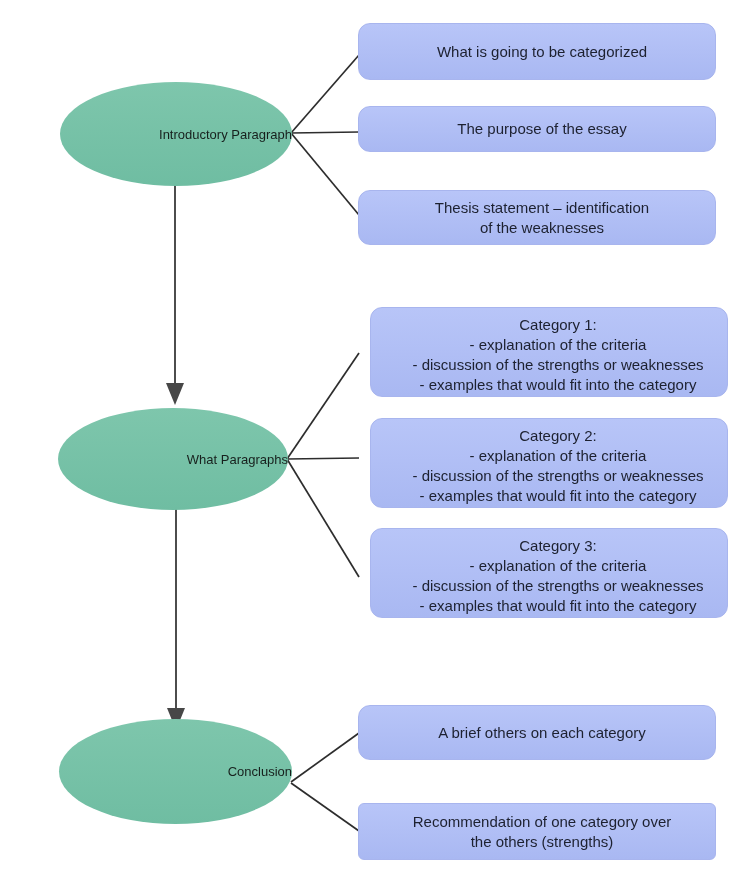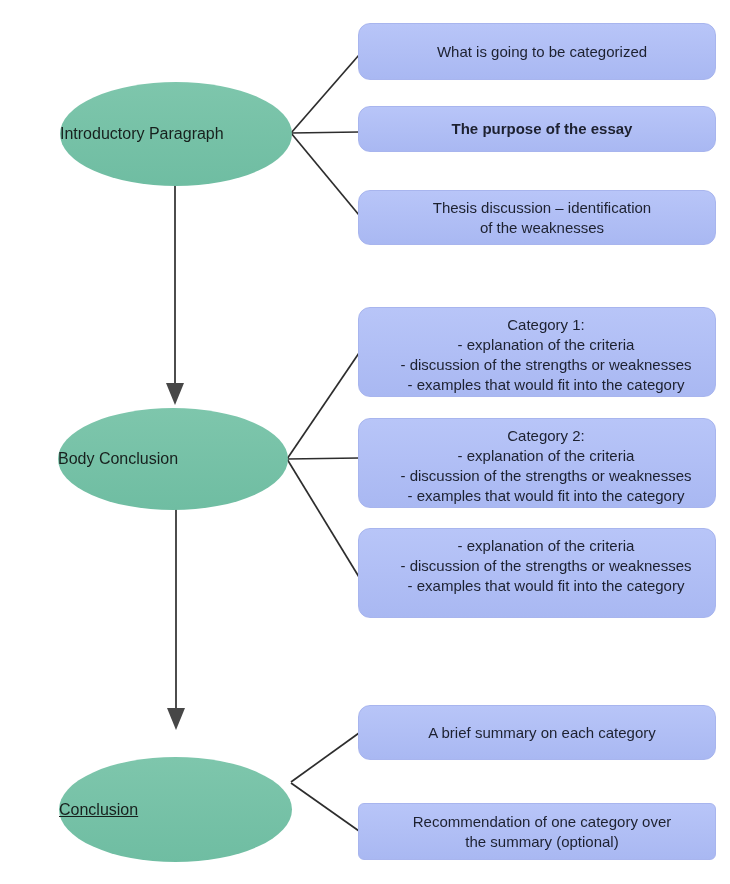--- a/index.html
+++ b/index.html
@@ -15,28 +15,28 @@
     position: absolute;
     left: 0; top: 0;
     width: 730px; height: 884px;
   }
   .node-ellipse {
     position: absolute;
     border-radius: 50%;
     background: linear-gradient(180deg, #7ec6ac 0%, #6fbda2 100%);
     display: flex;
     align-items: center;
-    justify-content: flex-start;
+    justify-content: flex-end;
     text-align: center;
     color: #17201d;
-    font-size: 16px;
+    font-size: 13px;
   }
   .e1 { left: 60px;  top: 82px;  width: 232px; height: 104px; }
   .e2 { left: 58px;  top: 408px; width: 230px; height: 102px; }
-  .e3 { left: 59px;  top: 757px; width: 233px; height: 105px; text-decoration: underline; }
+  .e3 { left: 59px;  top: 719px; width: 233px; height: 105px; }
 
   .box {
     position: absolute;
     left: 358px;
     width: 358px;
     box-sizing: border-box;
     background: linear-gradient(180deg, #b8c5f8 0%, #a9b8f2 100%);
     border: 1px solid #a8b5ee;
     border-radius: 12px;
     color: #1d2130;
@@ -47,26 +47,27 @@
     flex-direction: column;
     align-items: center;
     justify-content: center;
     text-align: center;
     line-height: 20px;
     padding-left: 10px;
   }
   .box.cat {
     padding: 7px 10px 5px 28px;
     line-height: 20px;
+    margin-left: 12px;
   }
   .cat-title { text-align: center; }
   .cat-item  { text-align: center; }
 
   .b1 { top: 23px;  height: 57px; }
-  .b2 { top: 106px; height: 46px; font-weight: bold; }
+  .b2 { top: 106px; height: 46px; }
   .b3 { top: 190px; height: 55px; }
   .c1 { top: 307px; height: 90px; }
   .c2 { top: 418px; height: 90px; }
   .c3 { top: 528px; height: 90px; }
   .s1 { top: 705px; height: 55px; }
   .s2 { top: 803px; height: 57px; border-radius: 6px; }
 </style>
 </head>
 <body>
 
@@ -89,56 +90,57 @@
     <line x1="287" y1="459" x2="359" y2="577" stroke="#2d2d2d" stroke-width="1.7"></line>
 
     <line x1="291" y1="782" x2="359" y2="733" stroke="#2d2d2d" stroke-width="1.7"></line>
     <line x1="291" y1="783" x2="359" y2="831" stroke="#2d2d2d" stroke-width="1.7"></line>
   </svg>
 
   <div class="node-ellipse e1">
     <span>Introductory Paragraph</span>
   </div>
   <div class="node-ellipse e2">
-    <span>Body Conclusion</span>
+    <span>What Paragraphs</span>
   </div>
   <div class="node-ellipse e3">
     <span>Conclusion</span>
   </div>
 
   <div class="box center b1">
     <div>What is going to be categorized</div>
   </div>
   <div class="box center b2">
     <div>The purpose of the essay</div>
   </div>
   <div class="box center b3">
-    <div>Thesis discussion – identification</div>
+    <div>Thesis statement – identification</div>
     <div>of the weaknesses</div>
   </div>
 
   <div class="box cat c1">
     <div class="cat-title">Category 1:</div>
     <div class="cat-item">- explanation of the criteria</div>
     <div class="cat-item">- discussion of the strengths or weaknesses</div>
     <div class="cat-item">- examples that would fit into the category</div>
   </div>
   <div class="box cat c2">
     <div class="cat-title">Category 2:</div>
     <div class="cat-item">- explanation of the criteria</div>
     <div class="cat-item">- discussion of the strengths or weaknesses</div>
     <div class="cat-item">- examples that would fit into the category</div>
   </div>
   <div class="box cat c3">
+    <div class="cat-title">Category 3:</div>
     <div class="cat-item">- explanation of the criteria</div>
     <div class="cat-item">- discussion of the strengths or weaknesses</div>
     <div class="cat-item">- examples that would fit into the category</div>
   </div>
 
   <div class="box center s1">
-    <div>A brief summary on each category</div>
+    <div>A brief others on each category</div>
   </div>
   <div class="box center s2">
     <div>Recommendation of one category over</div>
-    <div>the summary (optional)</div>
+    <div>the others (strengths)</div>
   </div>
 
 </div>
 
 </body></html>

